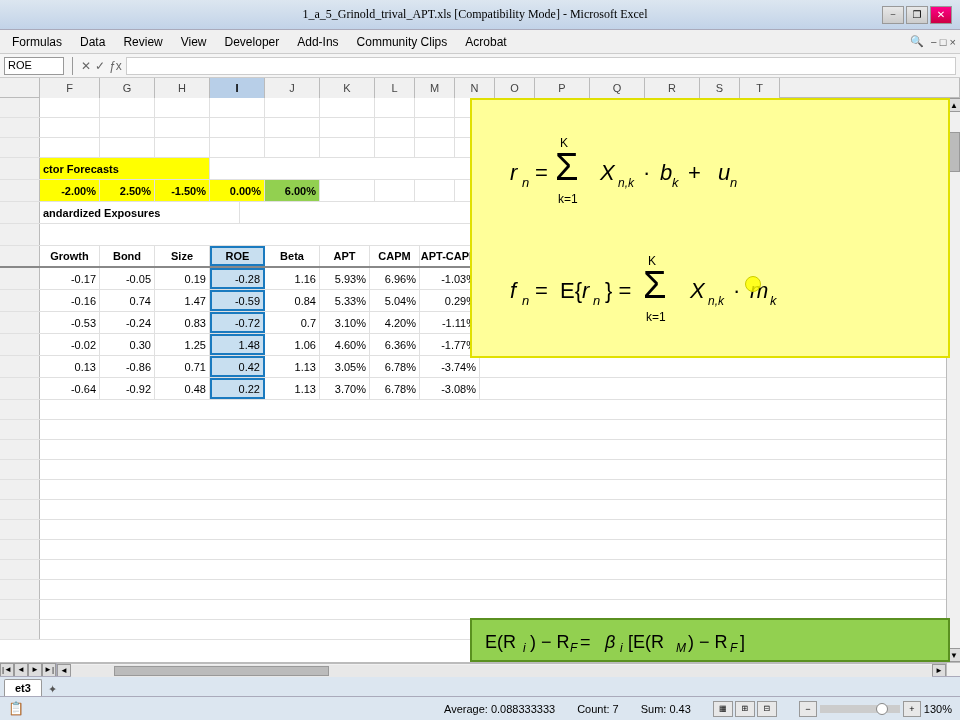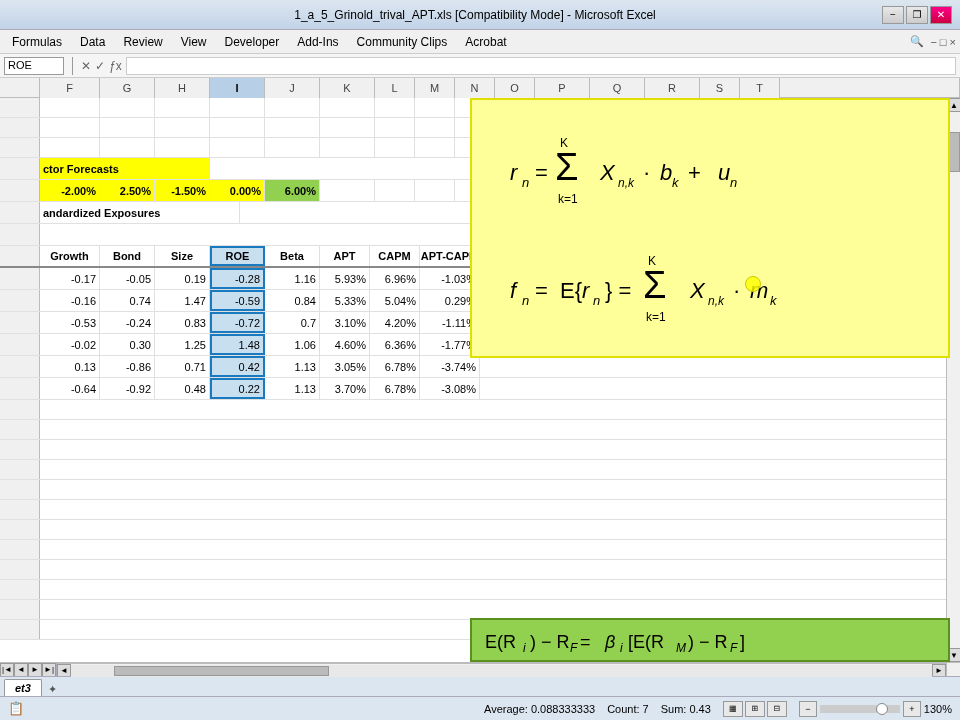--- a/index.html
+++ b/index.html
@@ -7,20 +7,21 @@
 
     
     #title-bar {
       height: 30px;
       background: linear-gradient(to bottom, #dce6f0, #c2d3e8);
       display: flex;
       align-items: center;
       justify-content: space-between;
       padding: 0 8px;
       border-bottom: 1px solid #aab;
+      font-family: Liberation Serif, serif;
     }
     #title-text {
       flex: 1;
       text-align: center;
       font-size: 12px;
       color: #000;
     }
     #window-controls {
       display: flex;
       gap: 2px;
@@ -221,21 +222,21 @@
     .sheet-tab {
       padding: 2px 10px;
       background: #c8d8e8;
       border: 1px solid #999;
       border-bottom: none;
       font-size: 11px;
       cursor: pointer;
       margin-right: 2px;
       border-radius: 2px 2px 0 0;
     }
-    .sheet-tab.active { background: #fff; font-weight: bold; font-style: italic; }
+    .sheet-tab.active { background: #fff; font-weight: bold; }
 
     
     #math-overlay {
       position: absolute;
       top: 0;
       left: 470px;
       width: 480px;
       height: 260px;
       background: #ffff99;
       border: 2px solid #e0e000;
@@ -729,21 +730,21 @@
   <div id="sheet-tabs" style="height:20px;background:#dce6f0;display:flex;align-items:flex-end;padding:0 4px;border-top:1px solid #aab;flex-shrink:0;">
     <div class="sheet-tab active">et3</div>
     <div style="display:flex;align-items:center;padding:0 4px;cursor:pointer;font-size:11px;color:#555;">✦</div>
   </div>
 
   <div id="status-bar" style="height:24px;background:#dce6f0;display:flex;align-items:center;justify-content:space-between;border-top:1px solid #aab;padding:0 8px;font-size:11px;flex-shrink:0;">
     <div id="status-left" style="display:flex;align-items:center;gap:8px;">
       <span style="font-size:13px;">📋</span>
       <span></span>
     </div>
-    <div id="status-right" style="display:flex;align-items:center;gap:12px;">
+    <div id="status-right" style="display:flex;align-items:center;gap:22px;">
       <span>Average: 0.088333333</span>
       <span>Count: 7</span>
       <span>Sum: 0.43</span>
       <div style="display:flex;gap:2px;">
         <div class="view-btn" title="Normal">▦</div>
         <div class="view-btn" title="Page Layout">⊞</div>
         <div class="view-btn" title="Page Break">⊟</div>
       </div>
       <div style="display:flex;align-items:center;gap:3px;">
         <div class="status-btn">−</div>

